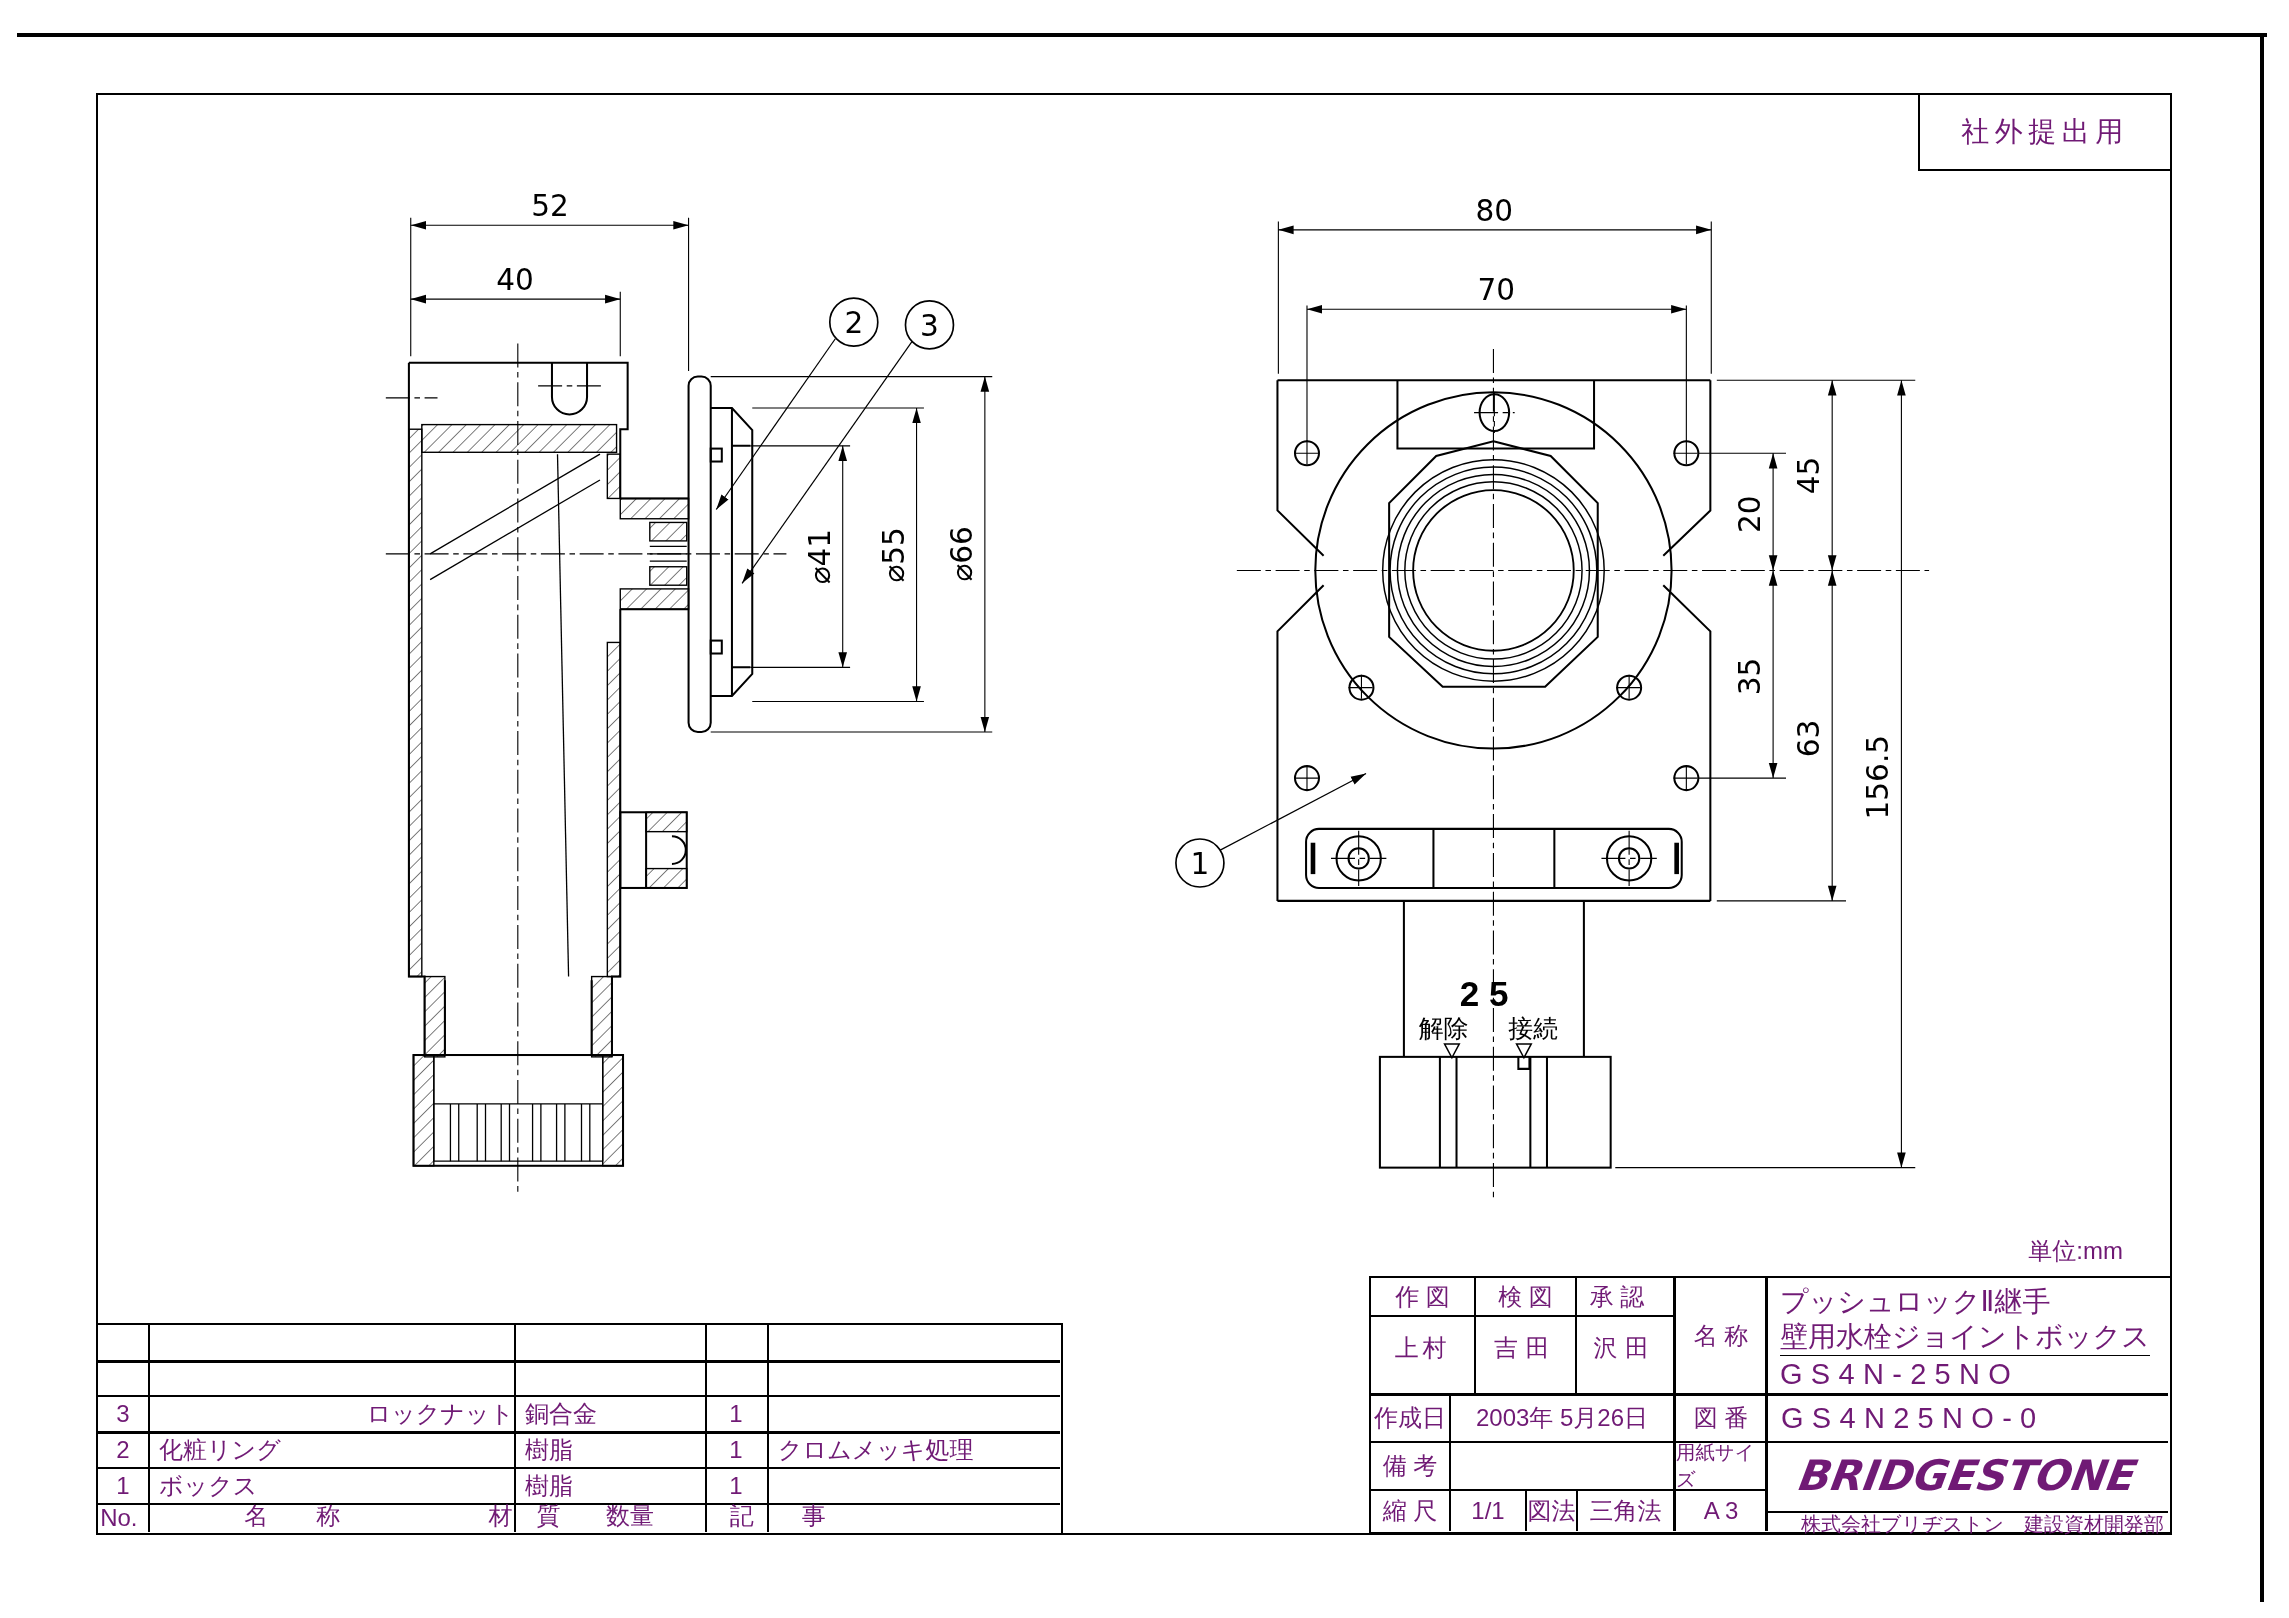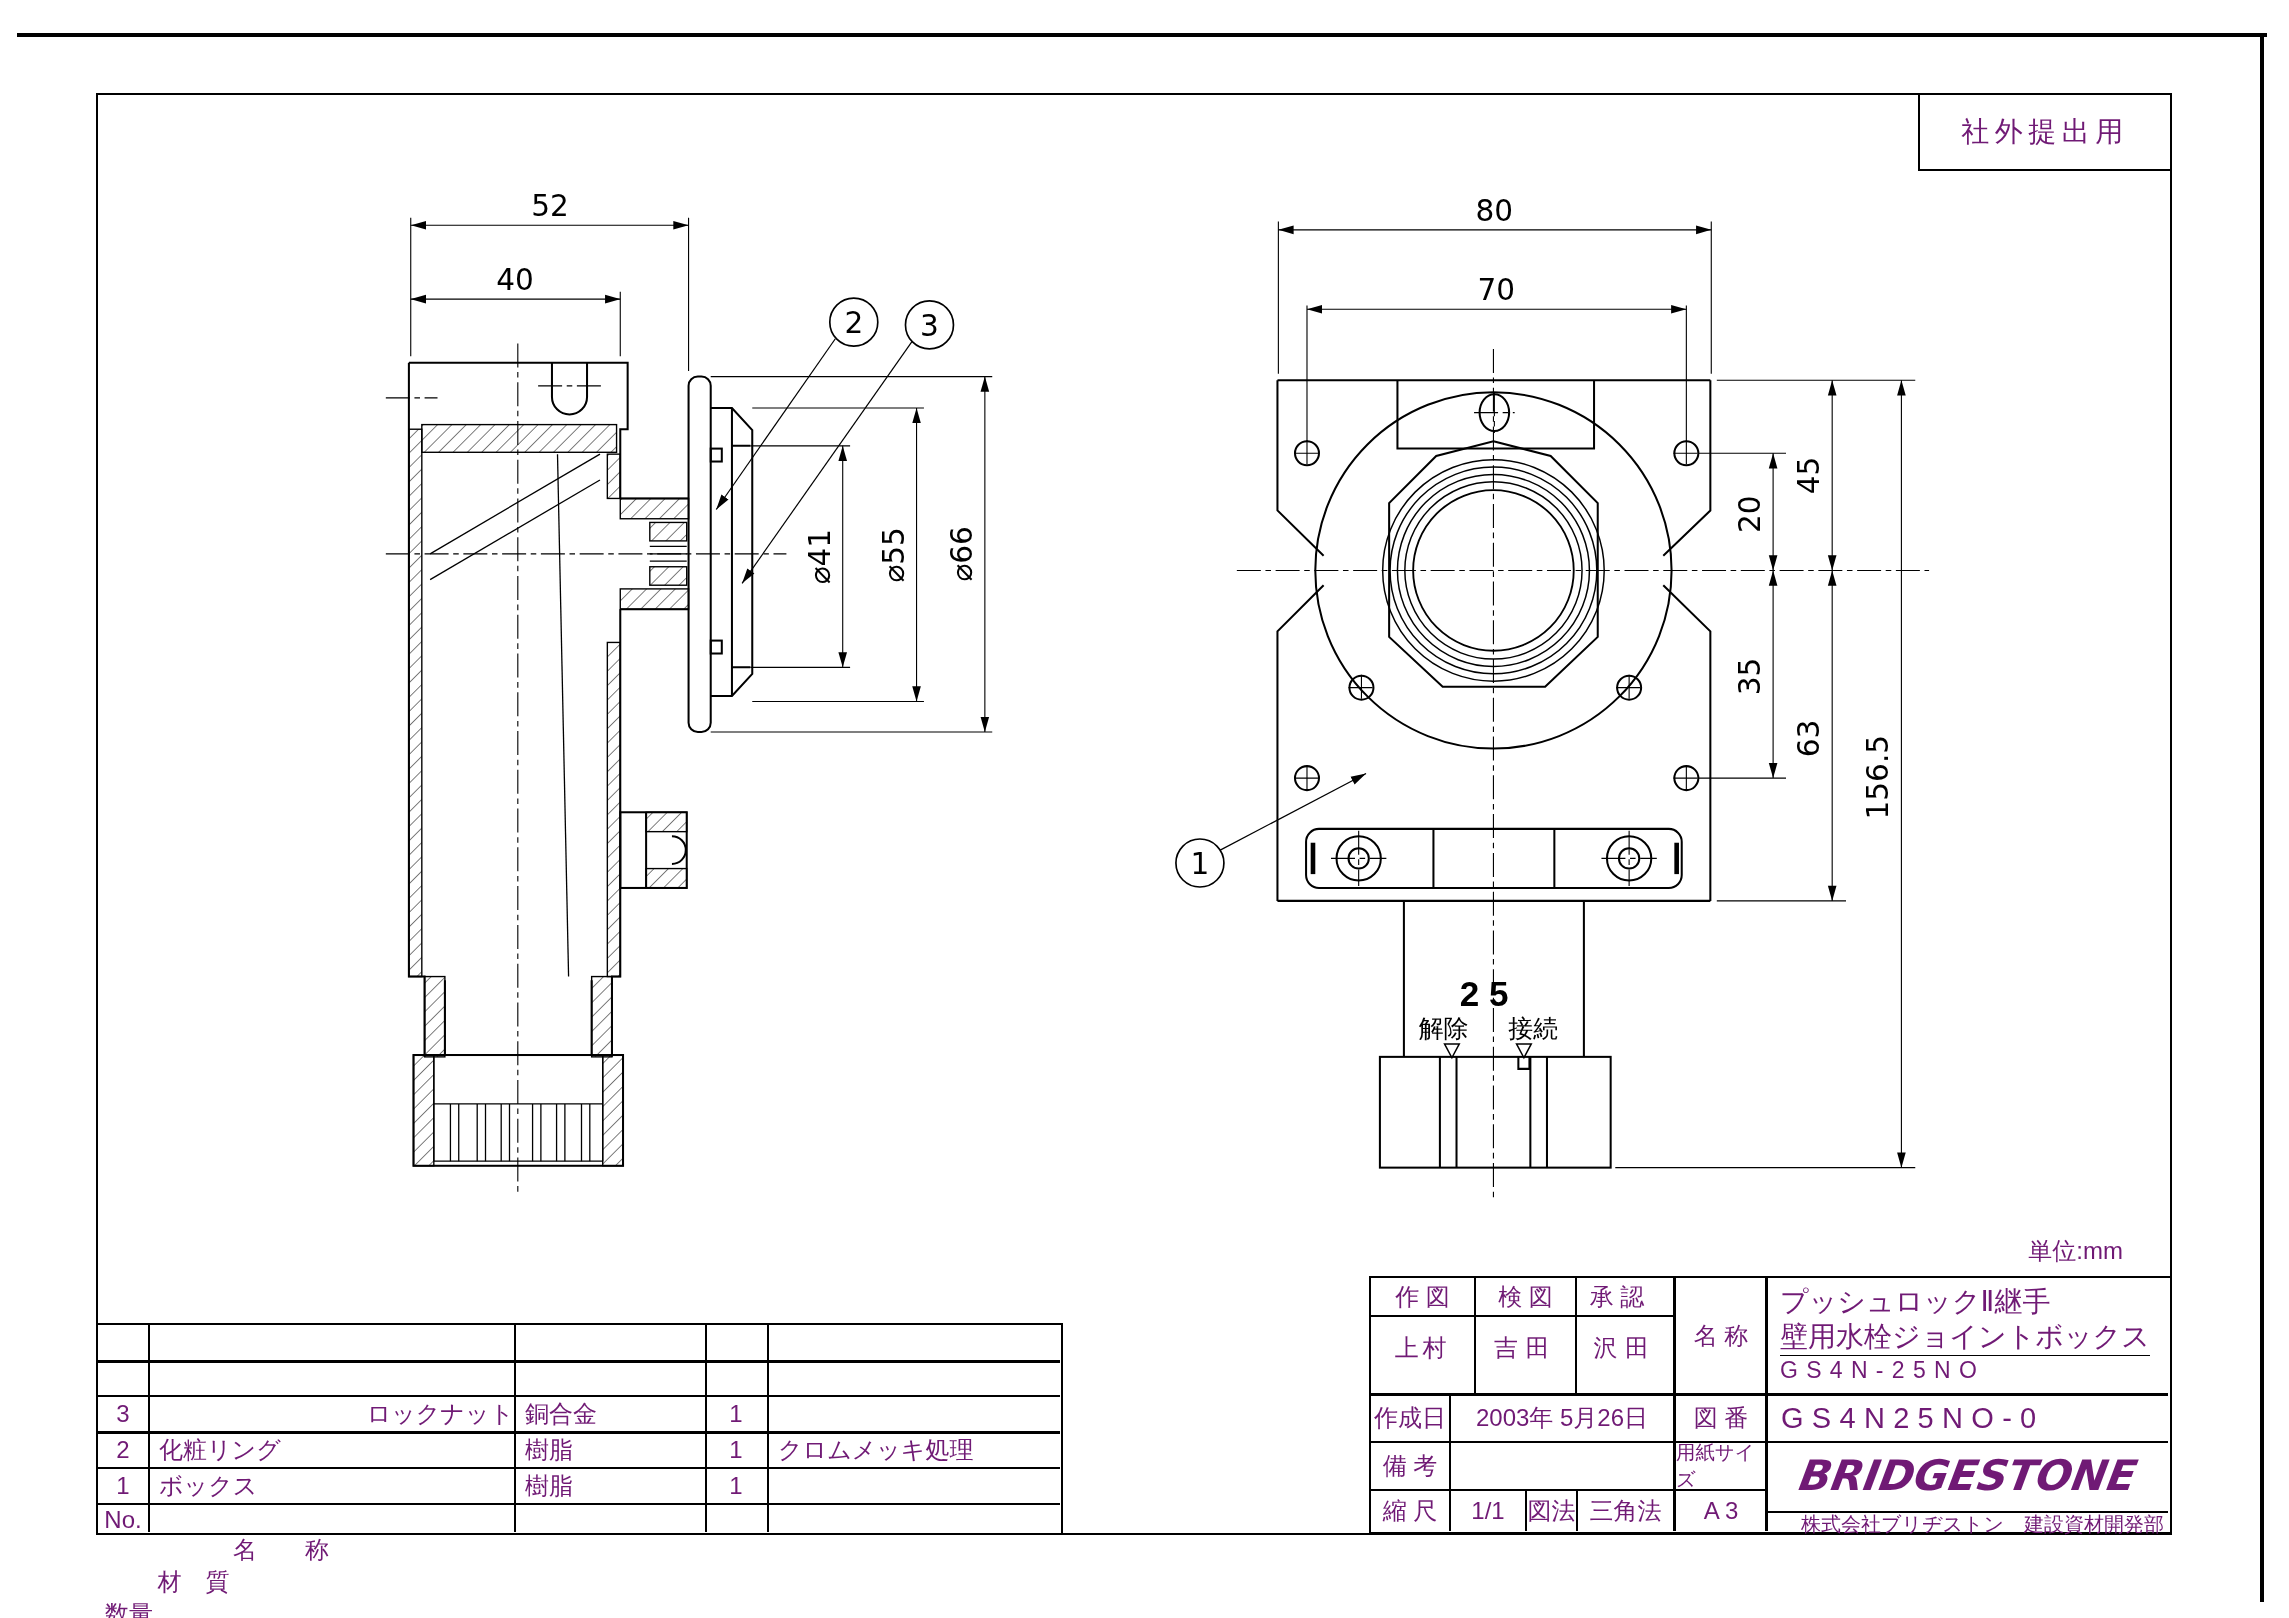--- a/index.html
+++ b/index.html
@@ -274,21 +274,21 @@
     </div>
 
     <div class="abs tbl-font jp" style="left:0;top:144px;width:962px;height:34px;display:flex;align-items:center;">
       <span style="width:50px;text-align:center;">1</span>
       <span style="width:366px;padding-left:11px;box-sizing:border-box;">ボックス</span>
       <span style="width:191px;padding-left:11px;box-sizing:border-box;">樹脂</span>
       <span style="width:62px;text-align:center;">1</span>
       <span style="width:293px;padding-left:11px;box-sizing:border-box;"></span>
     </div>
 
-    <div class="abs tbl-font jp" style="left:0;top:181px;width:802px;height:26px;display:flex;align-items:flex-start;flex-direction:column;">
+    <div class="abs tbl-font jp" style="left:0;top:181px;width:802px;height:26px;display:flex;align-items:flex-end;">
       <span style="width:50px;text-align:center;">No.</span>
       <span style="width:366px;text-align:center;">名　　称</span>
       <span style="width:191px;text-align:center;">材　質</span>
       <span style="width:62px;text-align:center;">数量</span>
       <span style="width:293px;text-align:center;">記　　事</span>
     </div>
   </div>
 
   <div class="frame" style="left:1369px;top:1276px;width:803px;height:258px;">
 
@@ -310,21 +310,21 @@
     <div class="cellText hdr-font jp" style="left:105px;top:0;width:99px;height:37px;">検 図</div>
     <div class="cellText hdr-font jp" style="left:206px;top:0;width:80px;height:37px;">承 認</div>
     <div class="cellText hdr-font jp" style="left:0;top:37px;width:103px;height:65px;letter-spacing:3.7px;">上村</div>
     <div class="cellText hdr-font jp" style="left:105px;top:37px;width:99px;height:65px;letter-spacing:7.4px;">吉田</div>
     <div class="cellText hdr-font jp" style="left:206px;top:37px;width:96px;height:65px;letter-spacing:7.4px;">沢田</div>
 
     <div class="cellText hdr-font jp" style="left:305px;top:0;width:90px;height:115px;">名 称</div>
     <div class="abs nameblock jp" style="left:409px;top:5.5px;width:388px;">
       <div style="font-size:28px;">プッシュロックⅡ継手</div>
       <div style="font-size:28px;display:inline-block;" class="u">壁用水栓ジョイントボックス</div>
-      <div style="font-size:23px;" class="spread">GS4N-25NO</div>
+      <div style="font-size:29px;" class="spread">GS4N-25NO</div>
     </div>
 
     <div class="cellText hdr-font jp" style="left:0;top:117px;width:78px;height:46px;">作成日</div>
     <div class="cellText hdr-font jp" style="left:80px;top:117px;width:222px;height:46px;">2003年 5月26日</div>
     <div class="cellText hdr-font jp" style="left:305px;top:117px;width:90px;height:46px;">図 番</div>
     <div class="cellText leftText jp spread" style="left:410px;top:117px;width:388px;height:46px;font-size:29px;">GS4N25NO-0</div>
 
     <div class="cellText hdr-font jp" style="left:0;top:165px;width:78px;height:46px;">備 考</div>
     <div class="cellText hdr-font jp" style="left:80px;top:165px;width:222px;height:46px;"></div>
     <div class="cellText jp" style="left:305px;top:165px;width:90px;height:46px;font-size:19.4px;">用紙サイズ</div>

